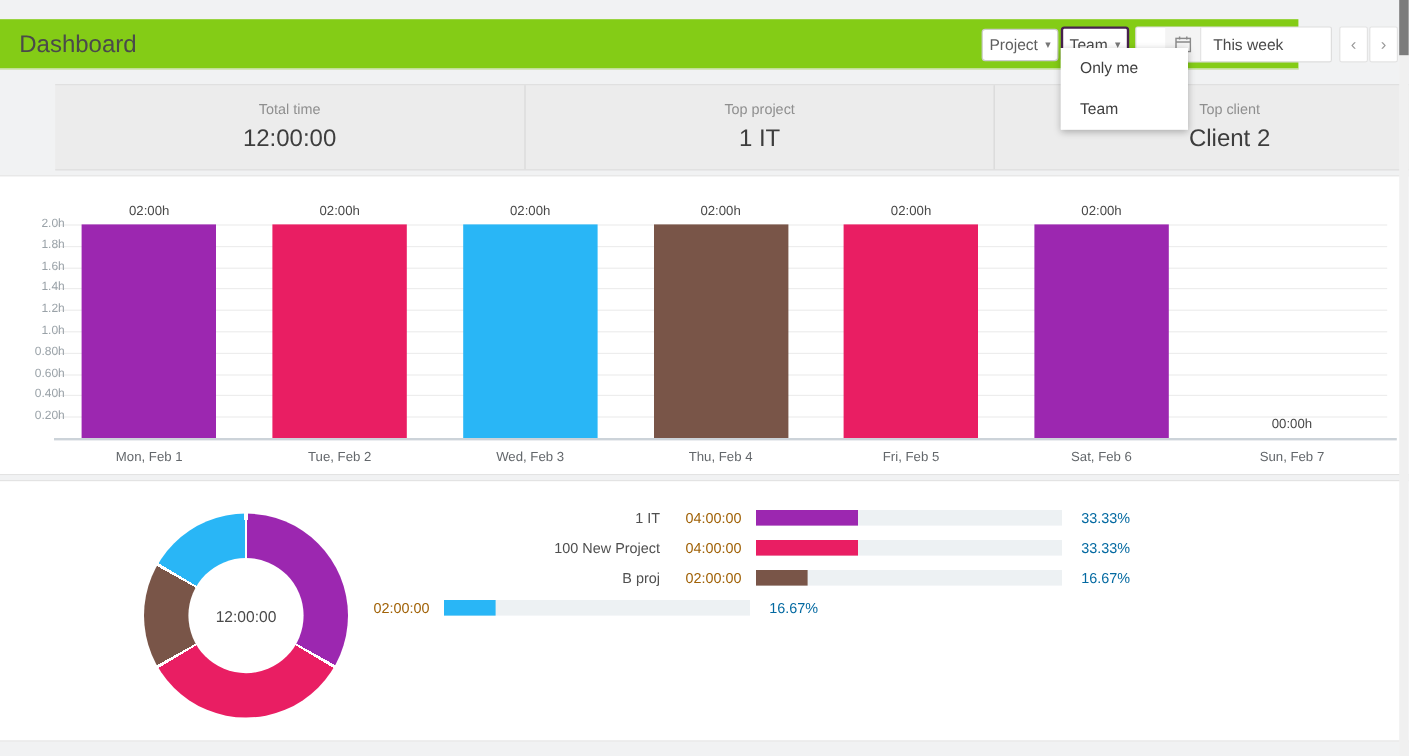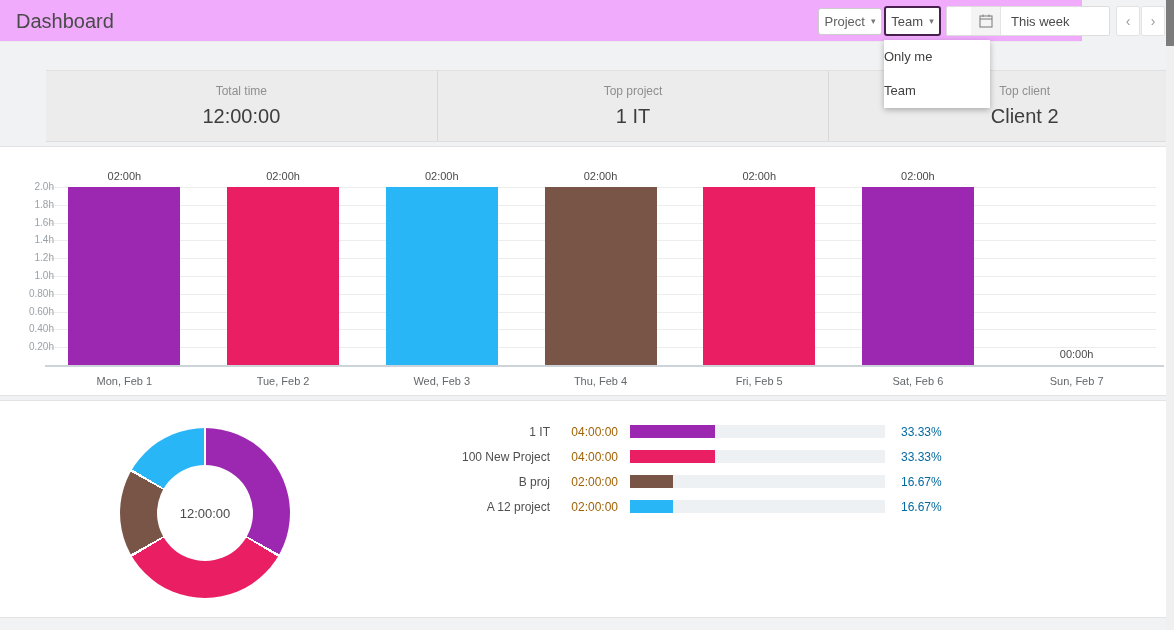--- a/index.html
+++ b/index.html
@@ -4,34 +4,34 @@
 <style>
   * { box-sizing: border-box; margin: 0; padding: 0; }
   html,body { width: 1174px; height: 630px; }
   body {
     position: relative;
     background: #f1f2f3;
     font-family: "Liberation Sans", "DejaVu Sans", sans-serif;
     overflow: hidden;
   }
   
-  .topbar { position: absolute; top: 0; left: 0; width: 1082px; height: 42px; background: #f0abfc; border-bottom: 1px solid #ececec; z-index: 5; }
+  .topbar { position: absolute; top: 16px; left: 0; width: 1082px; height: 42px; background: #84cc16; border-bottom: 1px solid #ececec; z-index: 5; }
   .page-title { position: absolute; left: 16px; top: 0; line-height: 42px; font-size: 20px; font-weight: 400; color: #4a4a4a; }
   .btn { position: absolute; background: #fff; border: 1px solid #cccccc; border-radius: 3px; font-size: 13px; color: #5f5f5f; display: flex; align-items: center; justify-content: center; gap: 6px; cursor: pointer; font-family: inherit; }
   .project-btn { left: 818px; top: 8px; width: 64px; height: 27px; }
   .team-btn { left: 884px; top: 6px; width: 57px; height: 30px; border: 2px solid #47204e; color: #4a4a4a; }
   .caret { font-size: 9px; color: #777; line-height: 1; }
   .datepicker { position: absolute; left: 946px; top: 6px; width: 164px; height: 30px; background: #fff; border: 1px solid #dddddd; border-radius: 2px; display: flex; align-items: center; cursor: pointer; padding-left: 24px; }
   .cal-seg { width: 30px; height: 100%; background: #f4f4f4; border-right: 1px solid #e4e4e4; display: flex; align-items: center; justify-content: center; }
   .dp-label { padding-left: 10px; font-size: 13px; color: #4a4a4a; }
   .nav-btn { position: absolute; top: 6px; width: 24px; height: 30px; border: 1px solid #e3e3e3; background: #fff; color: #9a9a9a; font-size: 14px; border-radius: 2px; display: flex; align-items: center; justify-content: center; cursor: pointer; }
   .prev-btn { left: 1116px; } .next-btn { left: 1141px; }
   
   .dropdown { position: absolute; left: 884px; top: 40px; width: 106px; background: #fff; box-shadow: 0 2px 6px rgba(0,0,0,.28); z-index: 30; }
-  .dropdown-item { height: 34px; line-height: 34px; font-size: 13px; color: #3f3f3f; cursor: pointer; background: #fff; }
+  .dropdown-item { height: 34px; line-height: 34px; padding-left: 16px; font-size: 13px; color: #3f3f3f; cursor: pointer; background: #fff; }
   
   .summary { position: absolute; top: 70px; left: 0; width: 1174px; height: 72px; background: #ececec; border-top: 1px solid #e0e0e0; border-bottom: 1px solid #dedede; display: flex; z-index: 1; margin-left: 46px; }
   .summary-card { flex: 1; text-align: center; padding-top: 13px; border-right: 1px solid #d8d8d8; }
   .summary-card:last-child { border-right: none; }
   .summary-label { font-size: 12px; color: #8f8f8f; }
   .summary-value { font-size: 20px; color: #3d3d3d; margin-top: 7px; }
   
   .card { position: absolute; left: 0; width: 1174px; background: #fff; border-top: 1px solid #e3e3e3; border-bottom: 1px solid #e3e3e3; }
   .chart-card { top: 146px; height: 250px; }
   .bottom-card { top: 400px; height: 218px; }
@@ -182,21 +182,20 @@
       </div>
       <div class="prow">
         <div class="pname">B proj</div>
         <div class="ptime">02:00:00</div>
         <div class="ptrack">
           <div class="pfill" style="width: 16.67%; background: rgb(121, 85, 72);"></div>
         </div>
         <div class="ppercent">16.67%</div>
       </div>
       <div class="prow">
-        <div class="pname">A 12 project</div>
         <div class="ptime">02:00:00</div>
         <div class="ptrack">
           <div class="pfill" style="width: 16.67%; background: rgb(41, 182, 246);"></div>
         </div>
         <div class="ppercent">16.67%</div>
       </div>
     </div>
 </section>
 
 <div class="scrollbar">

